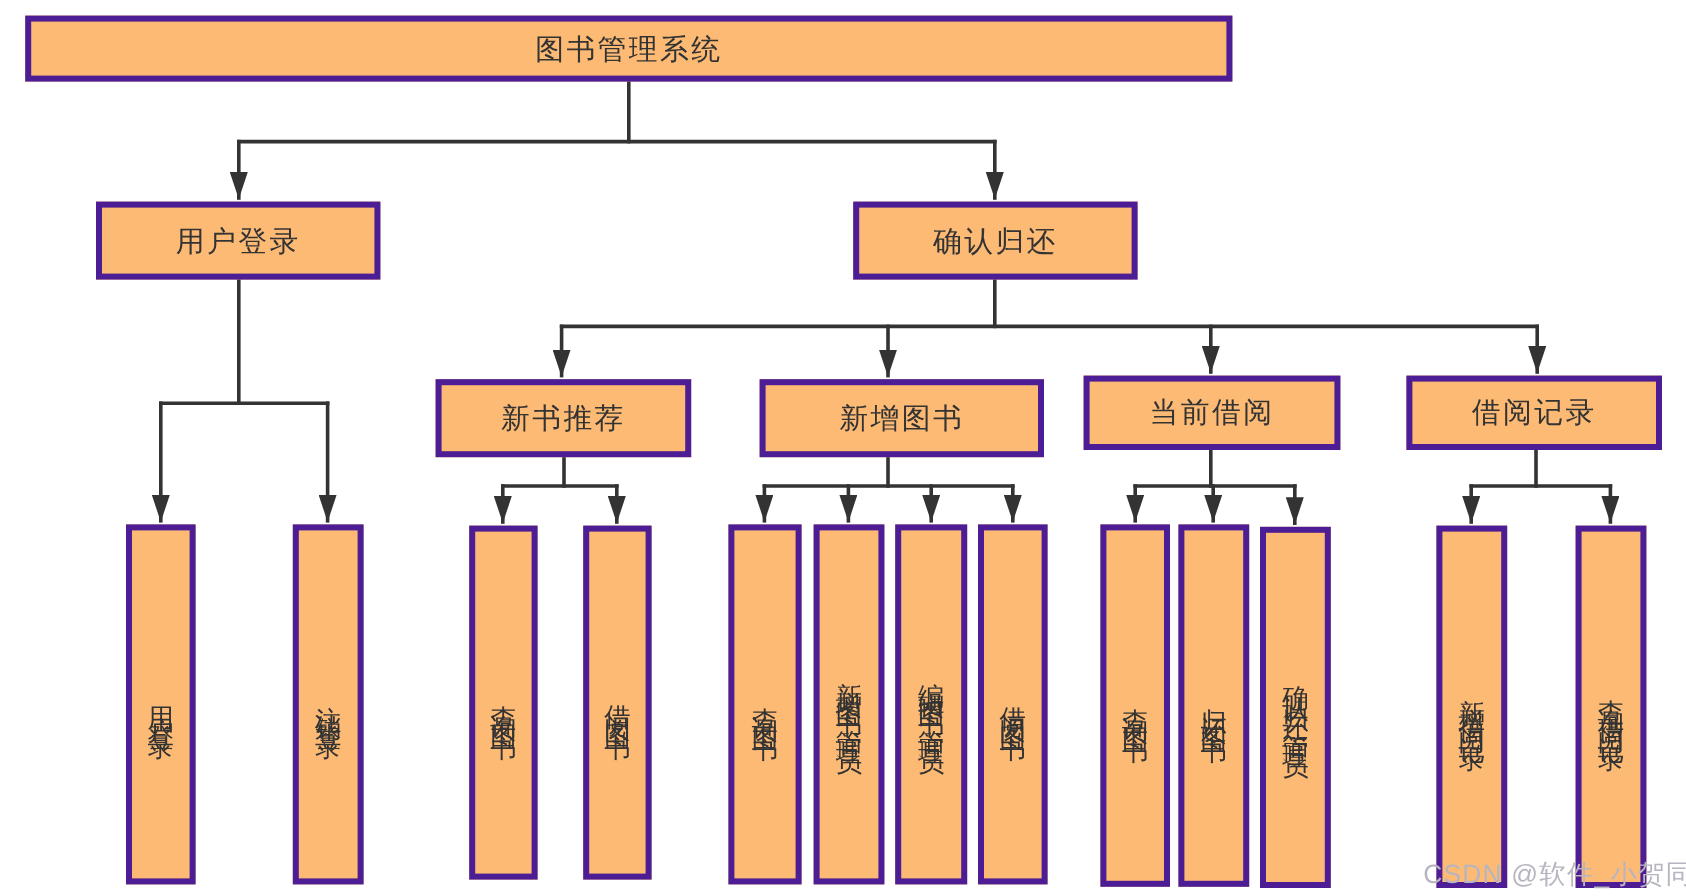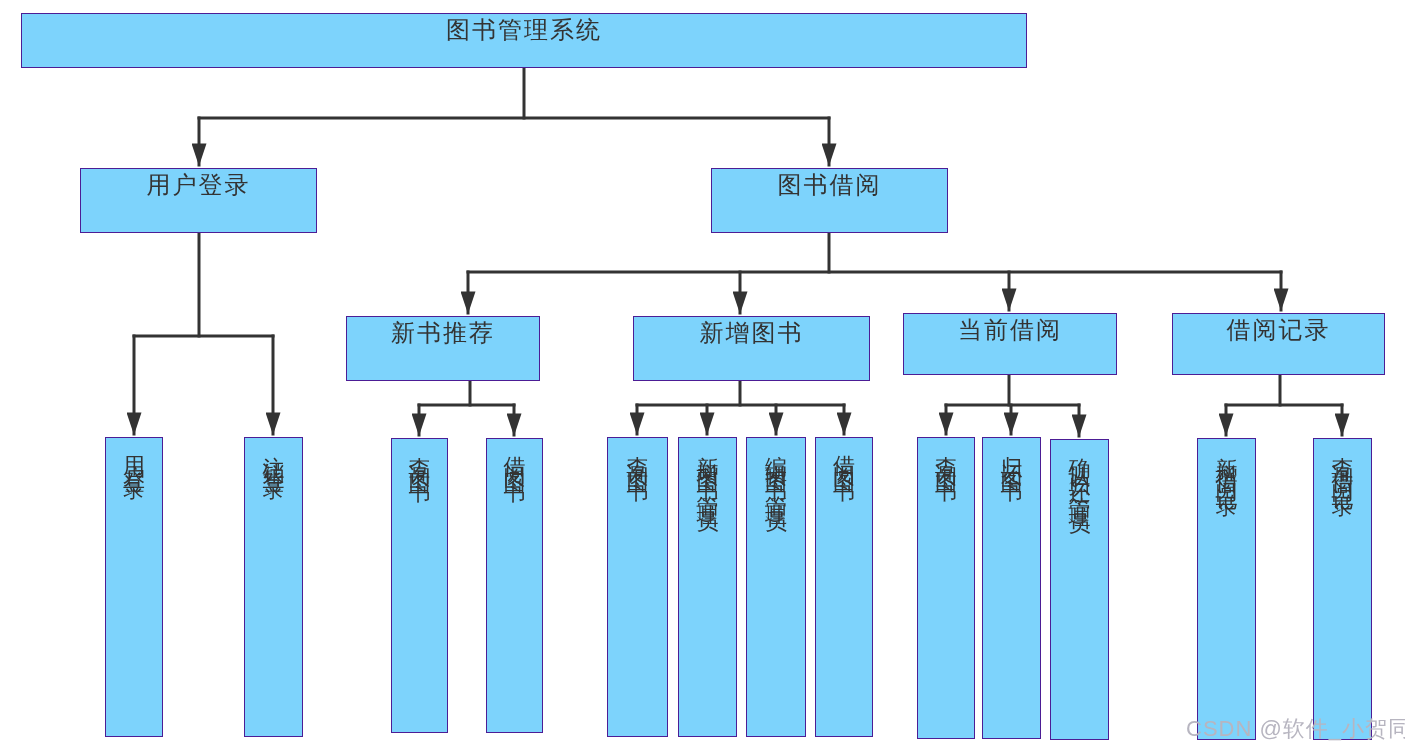--- a/index.html
+++ b/index.html
@@ -5,22 +5,22 @@
   html,body{margin:0;padding:0;}
   body{
     width:1405px;height:747px;position:relative;overflow:hidden;
     background:#ffffff;color:#333333;
     font-family:"Liberation Sans", sans-serif;
   }
   .stage{position:absolute;inset:0;}
   svg.connectors{position:absolute;left:0;top:0;z-index:1;}
   .box{
     position:absolute;box-sizing:border-box;z-index:2;
-    border:1px solid #4c1d95;background:#7dd3fc;
-    display:flex;justify-content:center;
+    border:5px solid #4c1d95;background:#fdba74;
+    display:flex;align-items:center;justify-content:center;
   }
   .hlabel{font-size:24px;letter-spacing:2px;white-space:nowrap;}
   .vlabel{
     writing-mode:vertical-rl;text-orientation:mixed;
     font-size:22px;letter-spacing:8px;line-height:1;white-space:nowrap;
   }
   .watermark{
     position:absolute;left:1186px;top:714px;z-index:5;
     font-size:22px;letter-spacing:1px;color:#b7b5c0;white-space:nowrap;
   }
@@ -81,24 +81,24 @@
   </svg>
 
   <div class="box" style="left:21px;top:13px;width:1006px;height:55px;">
     <span class="hlabel">图书管理系统</span>
   </div>
 
   <div class="box" style="left:80px;top:168px;width:237px;height:65px;">
     <span class="hlabel">用户登录</span>
   </div>
   <div class="box" style="left:711px;top:168px;width:237px;height:65px;">
-    <span class="hlabel">图书借阅</span>
+    <span class="hlabel">确认归还</span>
   </div>
 
-  <div class="box" style="left:346px;top:316px;width:194px;height:65px;font-family:Liberation Mono, monospace;">
+  <div class="box" style="left:363px;top:316px;width:213px;height:65px;font-family:Liberation Mono, monospace;">
     <span class="hlabel">新书推荐</span>
   </div>
   <div class="box" style="left:633px;top:316px;width:237px;height:65px;">
     <span class="hlabel">新增图书</span>
   </div>
   <div class="box" style="left:903px;top:313px;width:214px;height:62px;">
     <span class="hlabel">当前借阅</span>
   </div>
   <div class="box" style="left:1172px;top:313px;width:213px;height:62px;">
     <span class="hlabel">借阅记录</span>

